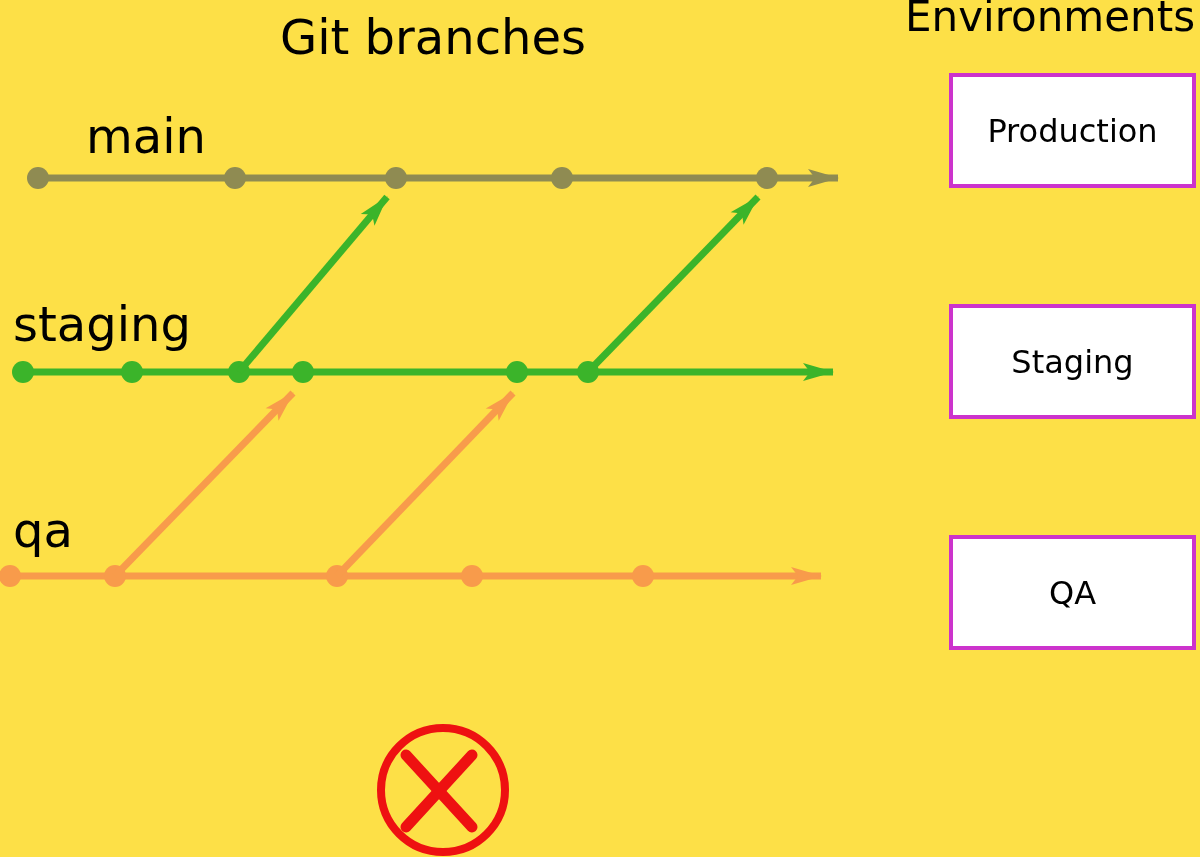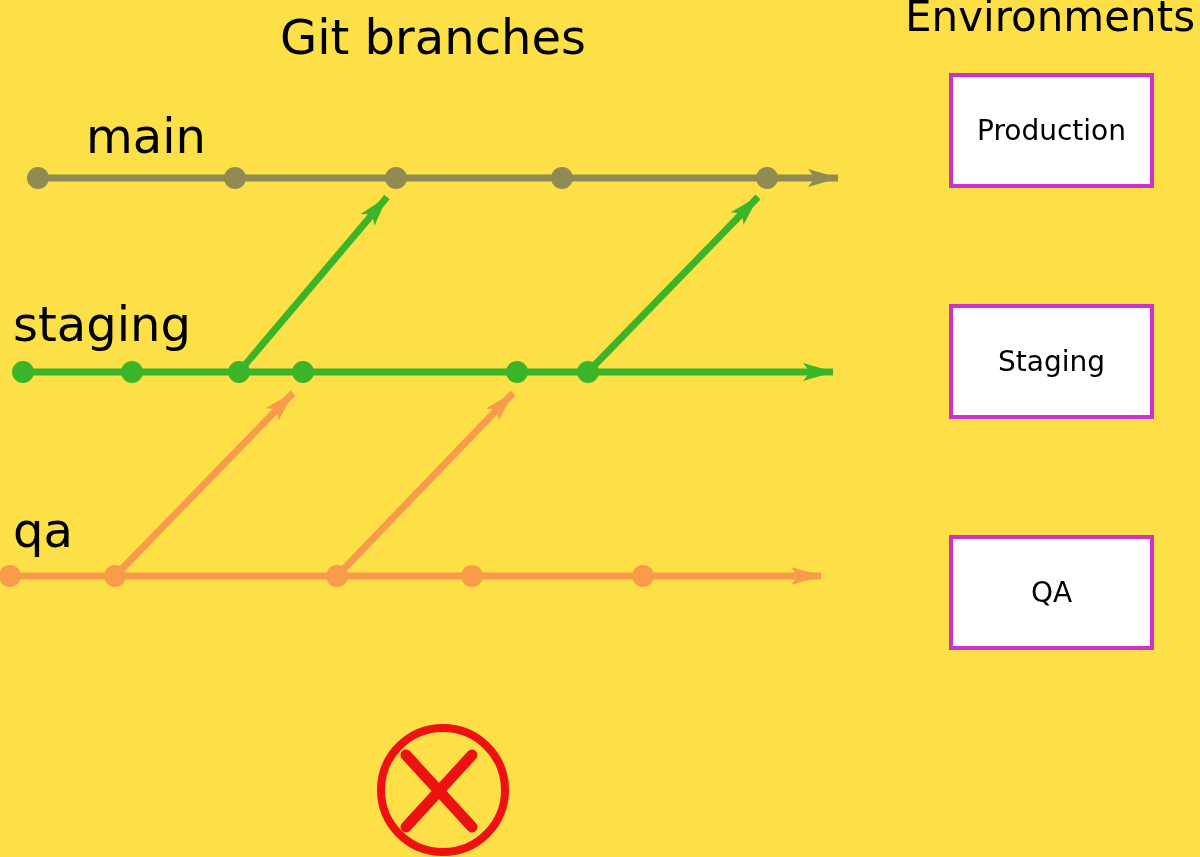--- a/index.html
+++ b/index.html
@@ -36,28 +36,28 @@
   }
   .branch-label {
     font-size: 48px;
   }
   .lbl-main    { left: 55px;  top: 112px; margin-left: 31px; }
   .lbl-staging { left: 13px;  top: 300px; }
   .lbl-qa      { left: 13px;  top: 506px; }
   .env-box {
     position: absolute;
     left: 949px;
-    width: 205px;
+    width: 247px;
     height: 115px;
     box-sizing: border-box;
     border: 4px solid var(--env-border, #CC33CC);
     display: flex;
     align-items: center;
     justify-content: center;
-    font-size: 28px;
+    font-size: 32px;
     background: #ffffff;
   }
   .env-box-0 { top: 73px; }
   .env-box-1 { top: 304px; }
   .env-box-2 { top: 535px; }
   #dont-label {
     left: 521px;
     top: 755px;
     font-size: 58px;
     color: var(--dont-color, #EE1111);

